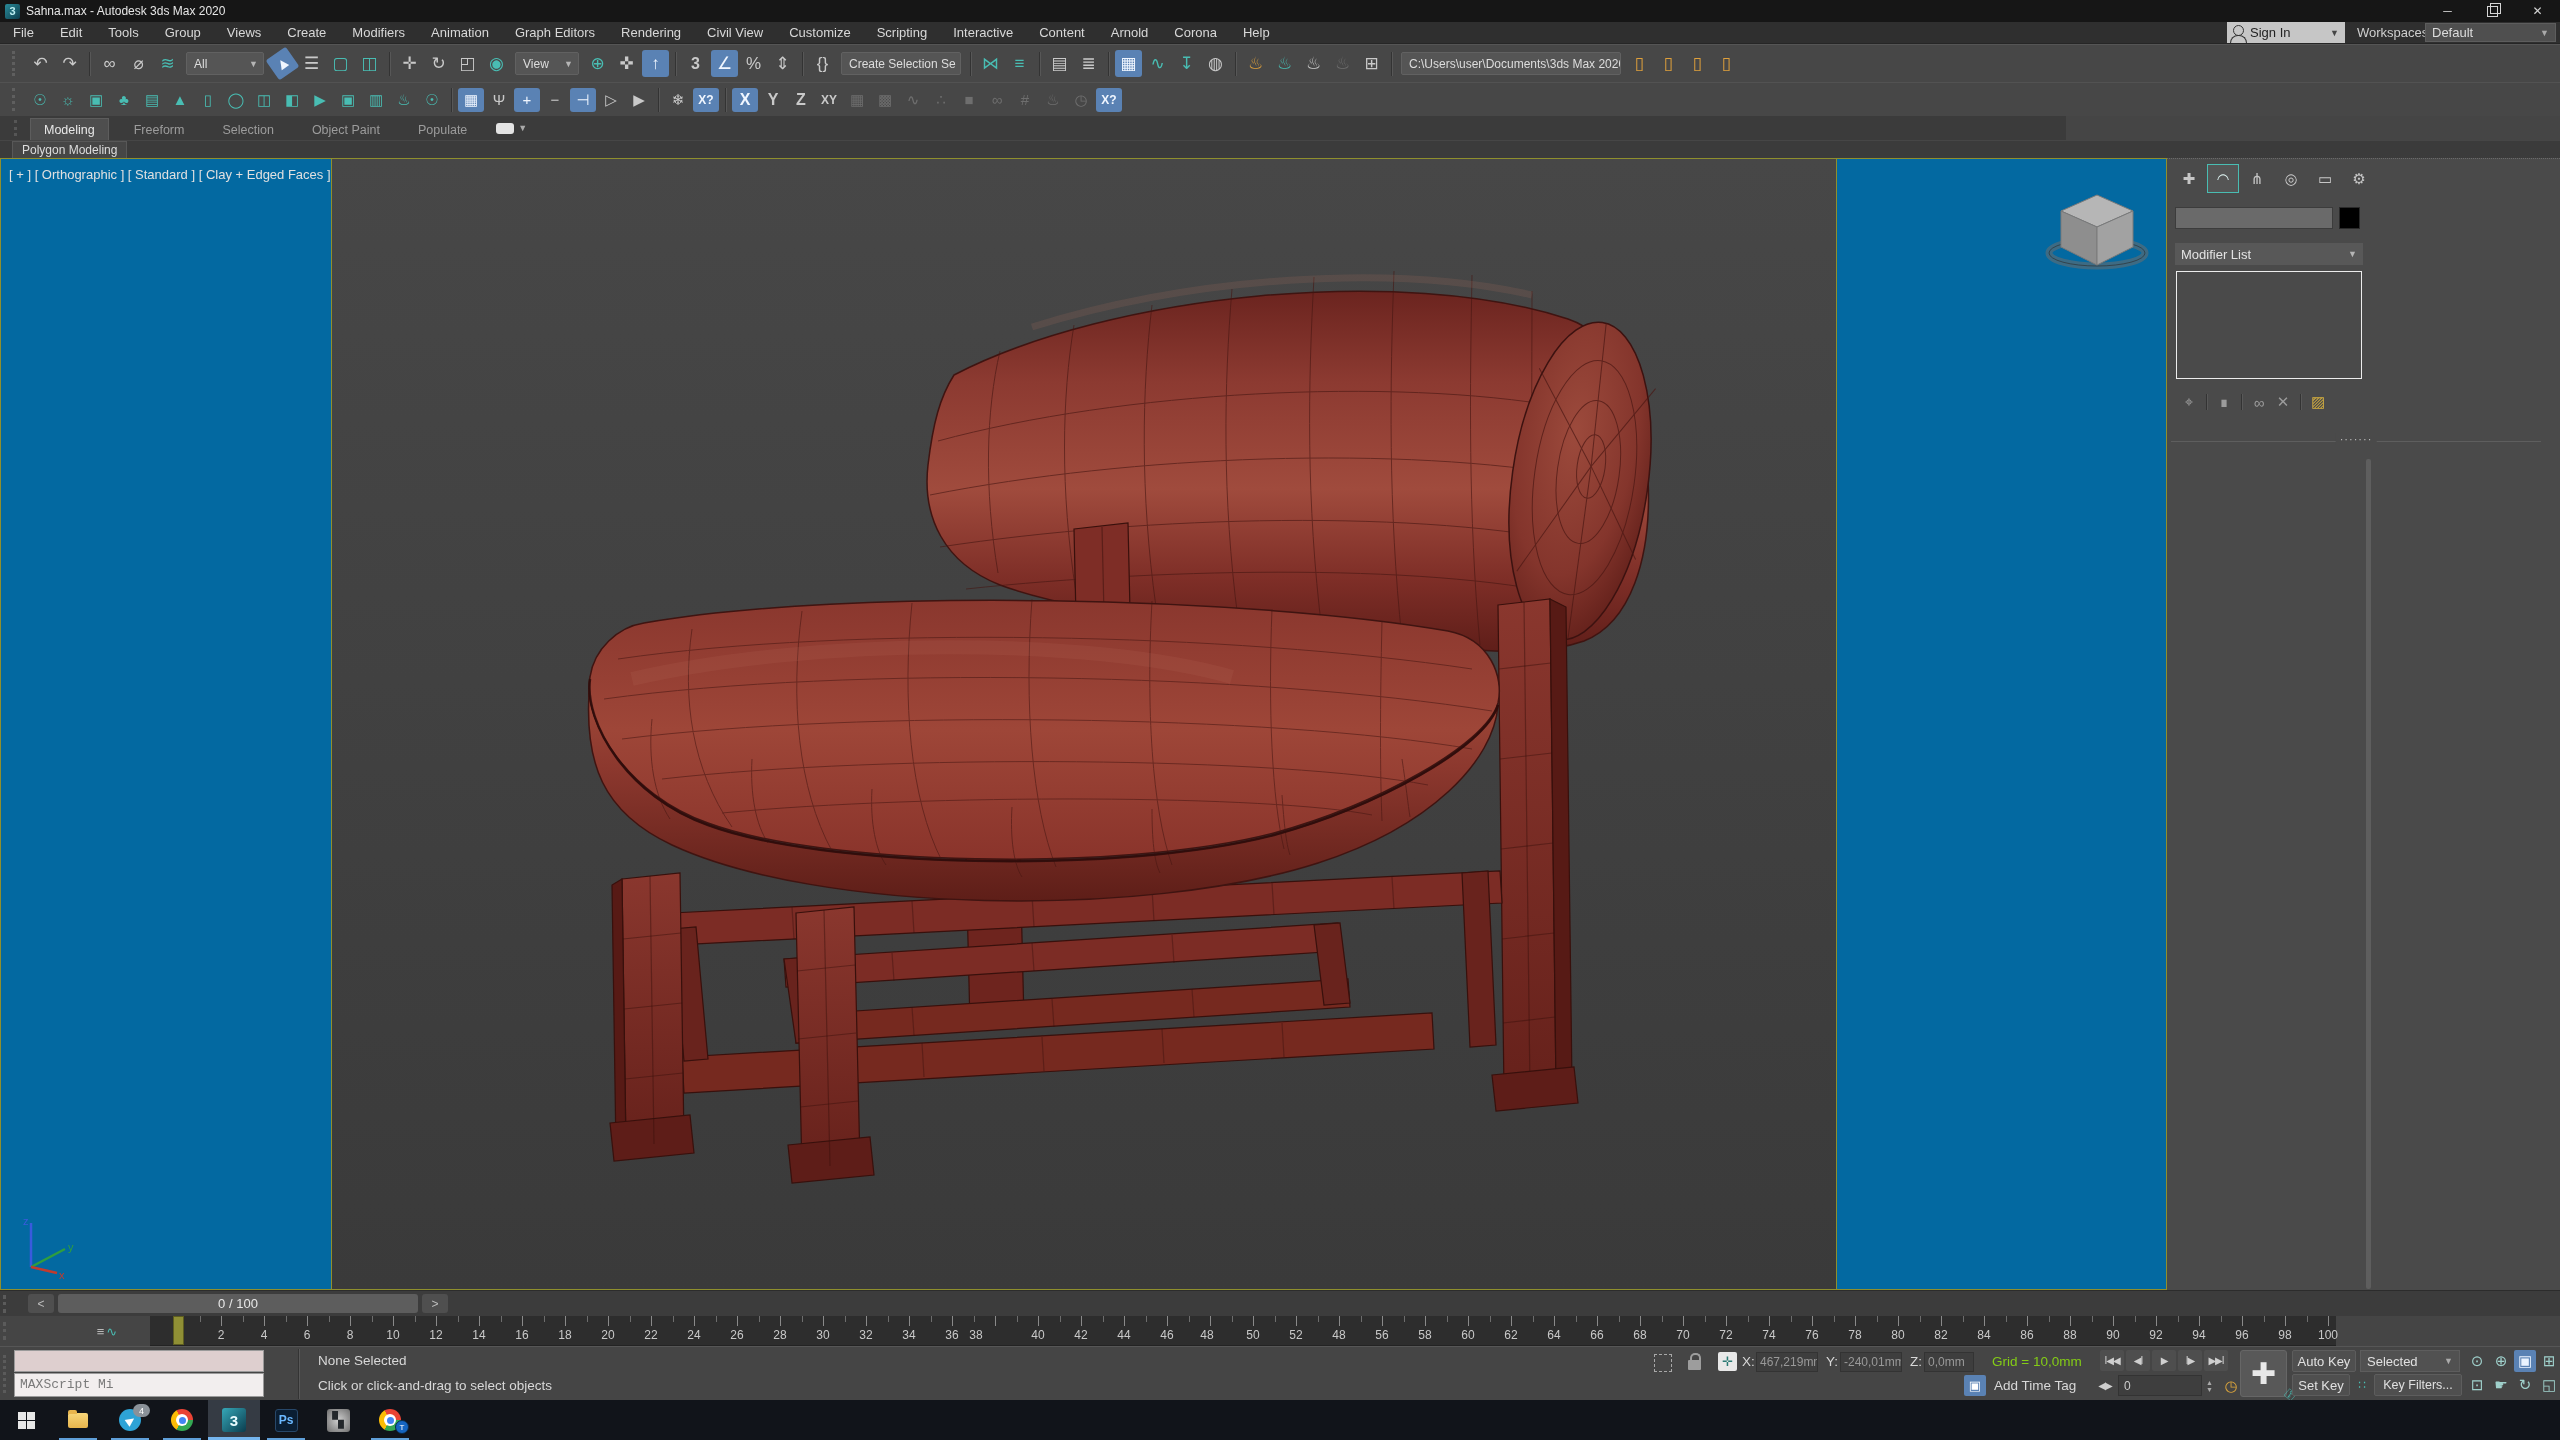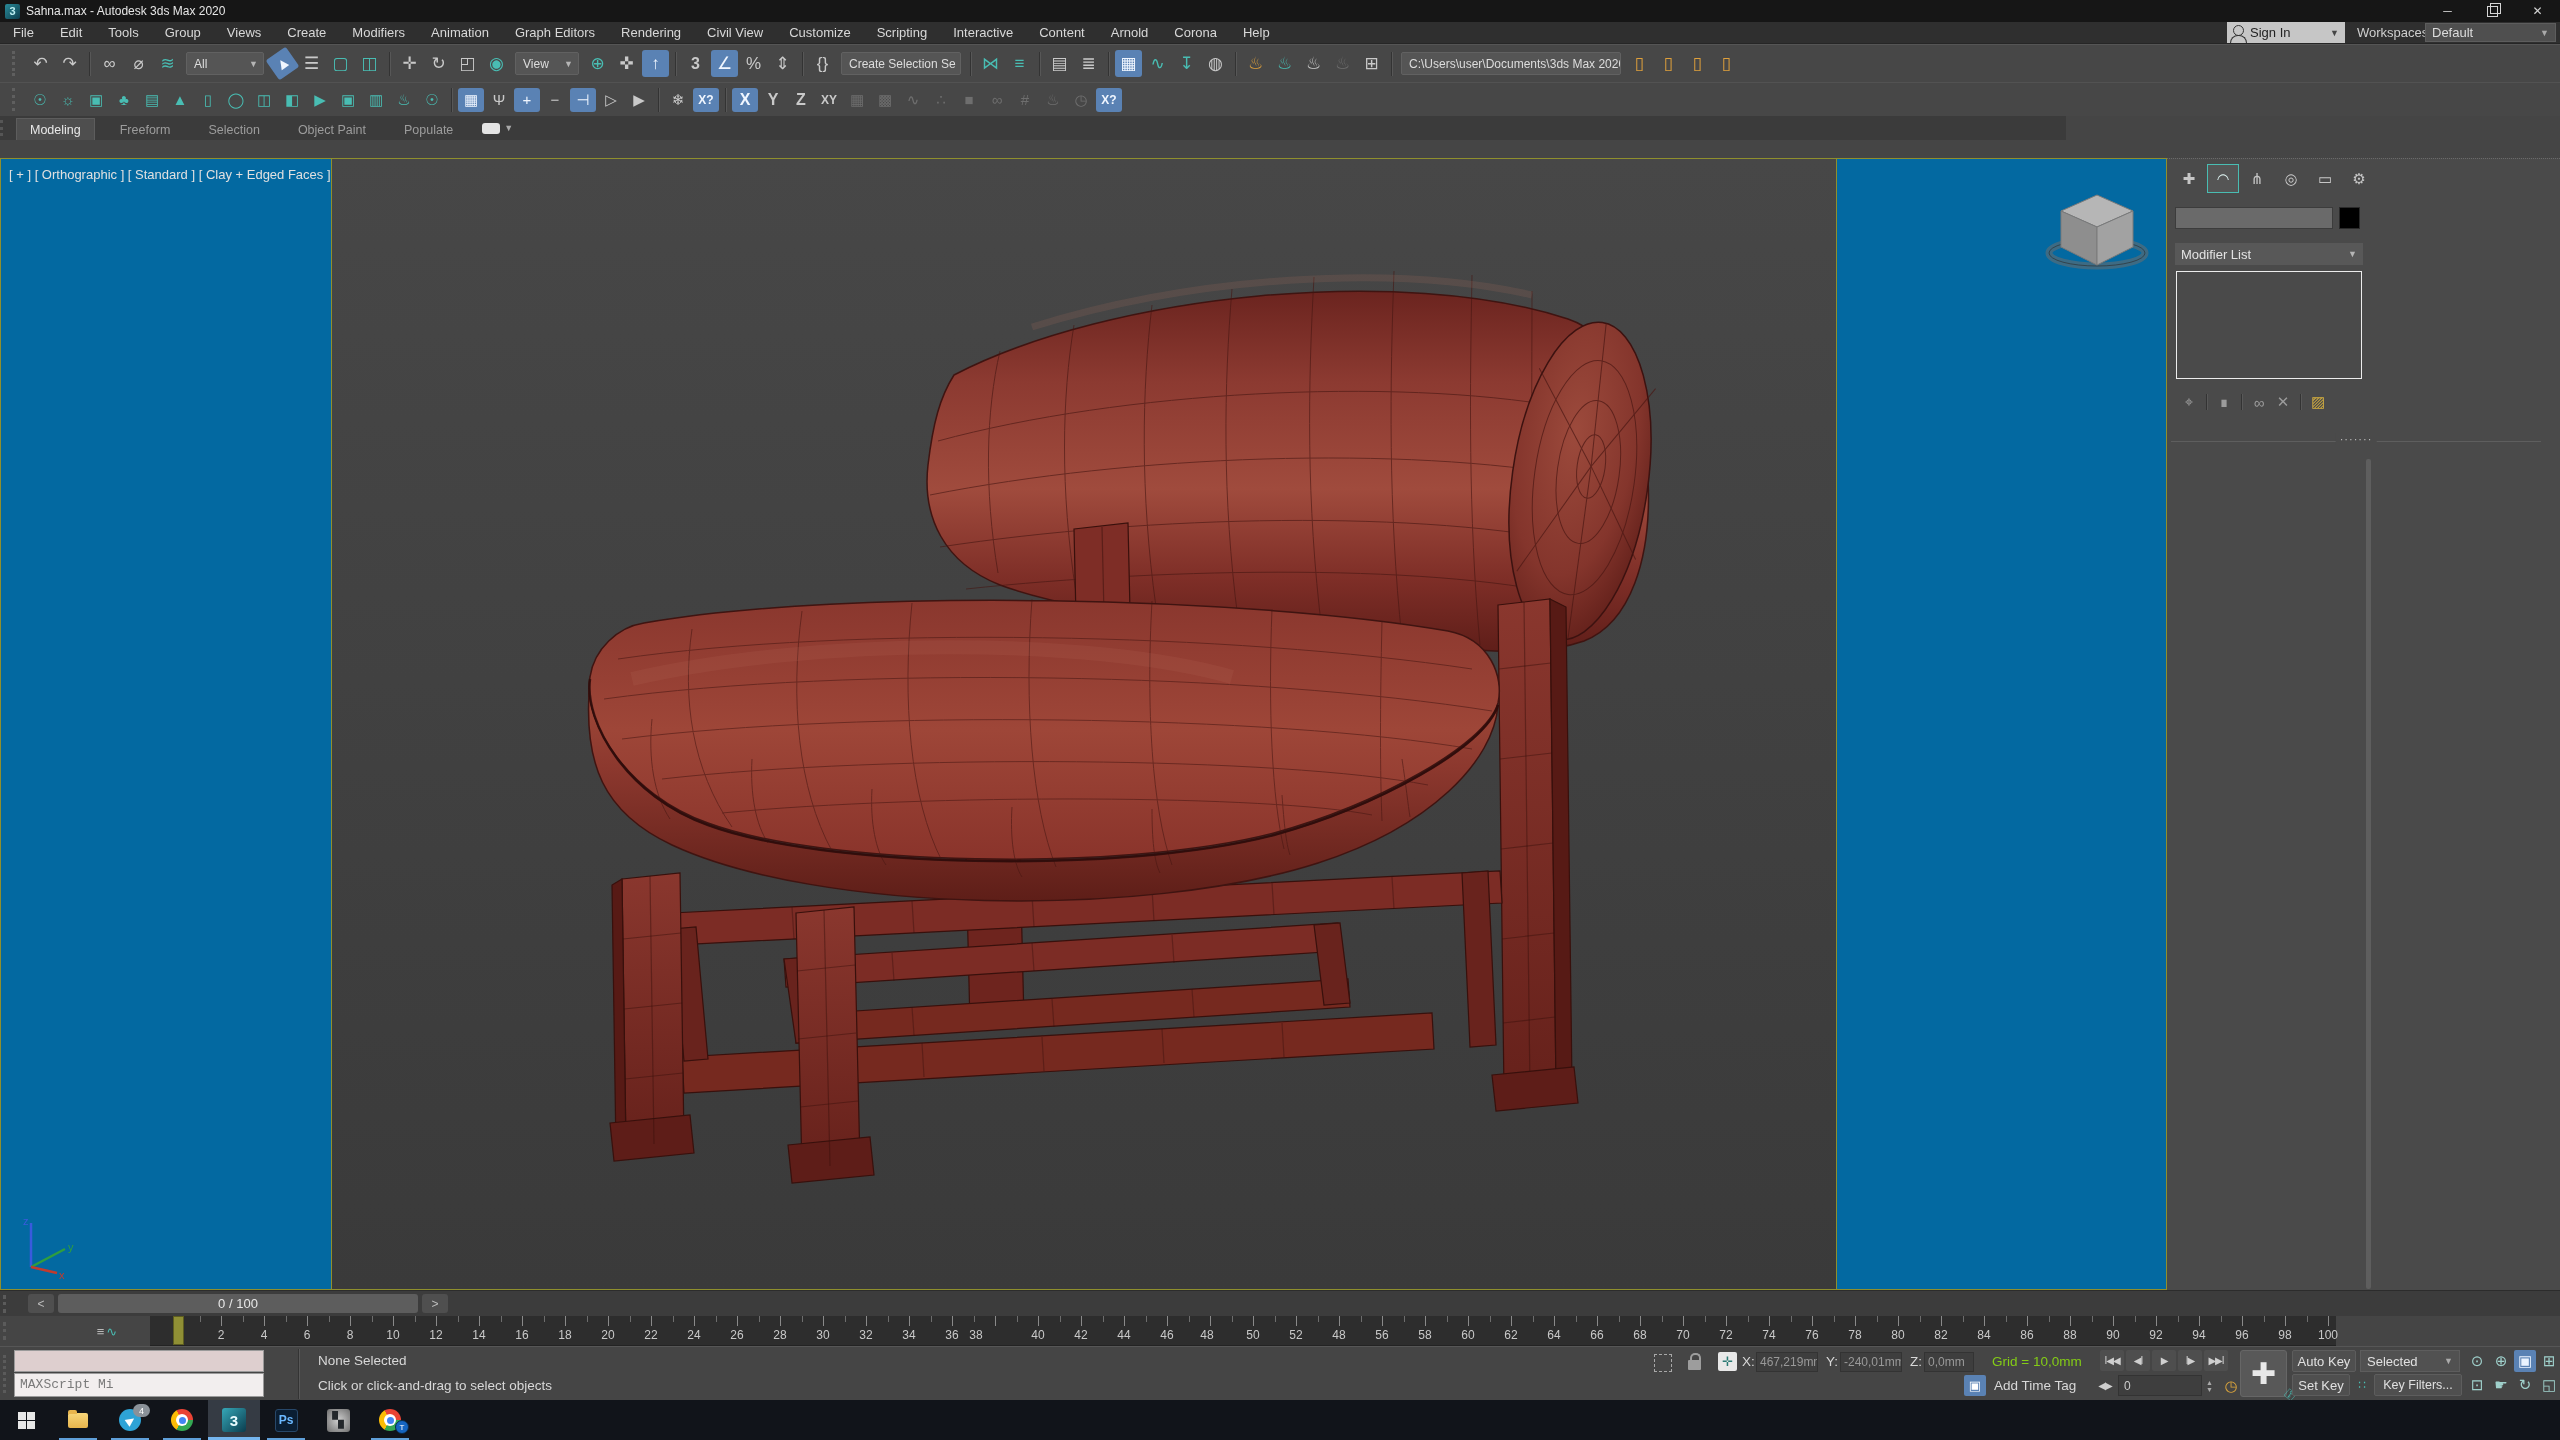--- a/index.html
+++ b/index.html
@@ -31,21 +31,21 @@
   .tb2 .tbi{min-width:26px;height:24px;font-size:15px;}
   .tbi.teal{color:#49bdb3;} .tbi.orange{color:#dfa03c;} .tbi.dim{color:#6e6e6e;}
   .tbi.act{background:#5a82b4;color:#f0f6ff;}
   .tbi.cur{transform:rotate(-35deg) scale(.9);}
   .tbi.sm{font-size:12px;font-weight:bold;letter-spacing:0;}
   .tbi.bold{font-weight:bold;font-size:16px;}
   .tbsep{width:1px;height:24px;background:#333;box-shadow:1px 0 0 #575757;margin:0 5px;}
   .tbdd{height:23px;background:#555;border:1px solid #616161;border-radius:2px;color:#ddd;font-size:12px;display:flex;align-items:center;padding:0 5px 0 7px;margin:0 4px;white-space:nowrap;overflow:hidden;box-sizing:border-box;}
   .tbdd .car{margin-left:auto;color:#b5b5b5;font-size:9px;padding-left:7px;}
   
-  .ribbontabs{position:absolute;left:0;top:116px;width:2066px;height:24px;background:#3b3b3b;display:flex;align-items:flex-end;box-sizing:border-box;}
+  .ribbontabs{position:absolute;left:0;top:116px;width:2066px;height:24px;background:#3b3b3b;display:flex;align-items:flex-end;padding-left:14px;box-sizing:border-box;}
   .ribbontabs:before{content:"";width:3px;height:16px;border-left:3px dotted #565656;margin-right:10px;align-self:center;}
   .rtab{font-size:12.5px;color:#9c9c9c;padding:4px 13px 3px;margin-right:12px;}
   .rtab.active{background:#4e4e4e;color:#e8e8e8;border:1px solid #5d5d5d;border-bottom:none;}
   .rtab-overflow{display:flex;align-items:center;gap:4px;color:#aaa;font-size:9px;align-self:center;margin-left:4px;}
   .rtab-overflow .pill{width:18px;height:11px;background:#e4e4e4;border-radius:3px;display:inline-block;}
   .ribbonpanel{position:absolute;left:0;top:140px;width:2560px;height:18px;background:#3b3b3b;border-top:1px solid #464646;box-sizing:border-box;}
   .polybtn{position:absolute;left:12px;top:0;height:17px;font-size:12px;color:#ddd;background:#464646;border:1px solid #585858;border-bottom:none;padding:0 9px;display:flex;align-items:center;box-sizing:border-box;}
   
   .viewport{position:absolute;left:0;top:158px;width:2167px;height:1132px;background:#0369a1;border:1px solid #8f8f2d;box-sizing:border-box;}
   .vp-label{position:absolute;left:8px;top:8px;font-size:13px;color:#e0e0e0;z-index:5;}
@@ -304,20 +304,23 @@
       <span class="rtab active">Modeling</span>
       <span class="rtab">Freeform</span>
       <span class="rtab">Selection</span>
       <span class="rtab">Object Paint</span>
       <span class="rtab">Populate</span>
       <span class="rtab-overflow">
         <span class="pill"></span>
         <span>▼</span>
       </span>
     </div>
+  <div class="ribbonpanel">
+    <span class="polybtn">Polygon Modeling</span>
+  </div>
 
   <div class="viewport">
     <div class="vp-label">[ + ] [ Orthographic ] [ Standard ] [ Clay + Edged Faces ]</div>
     <div class="safe-frame">
       <svg width="1506" height="1130" viewBox="0 0 1506 1130">
         <defs>
           <linearGradient id="gTube" x1="0" y1="0" x2="0" y2="1">
             <stop offset="0" stop-color="#6b241f"></stop>
               <stop offset="0.25" stop-color="#8c3a31"></stop>
             <stop offset="0.55" stop-color="#a04b3d"></stop>

